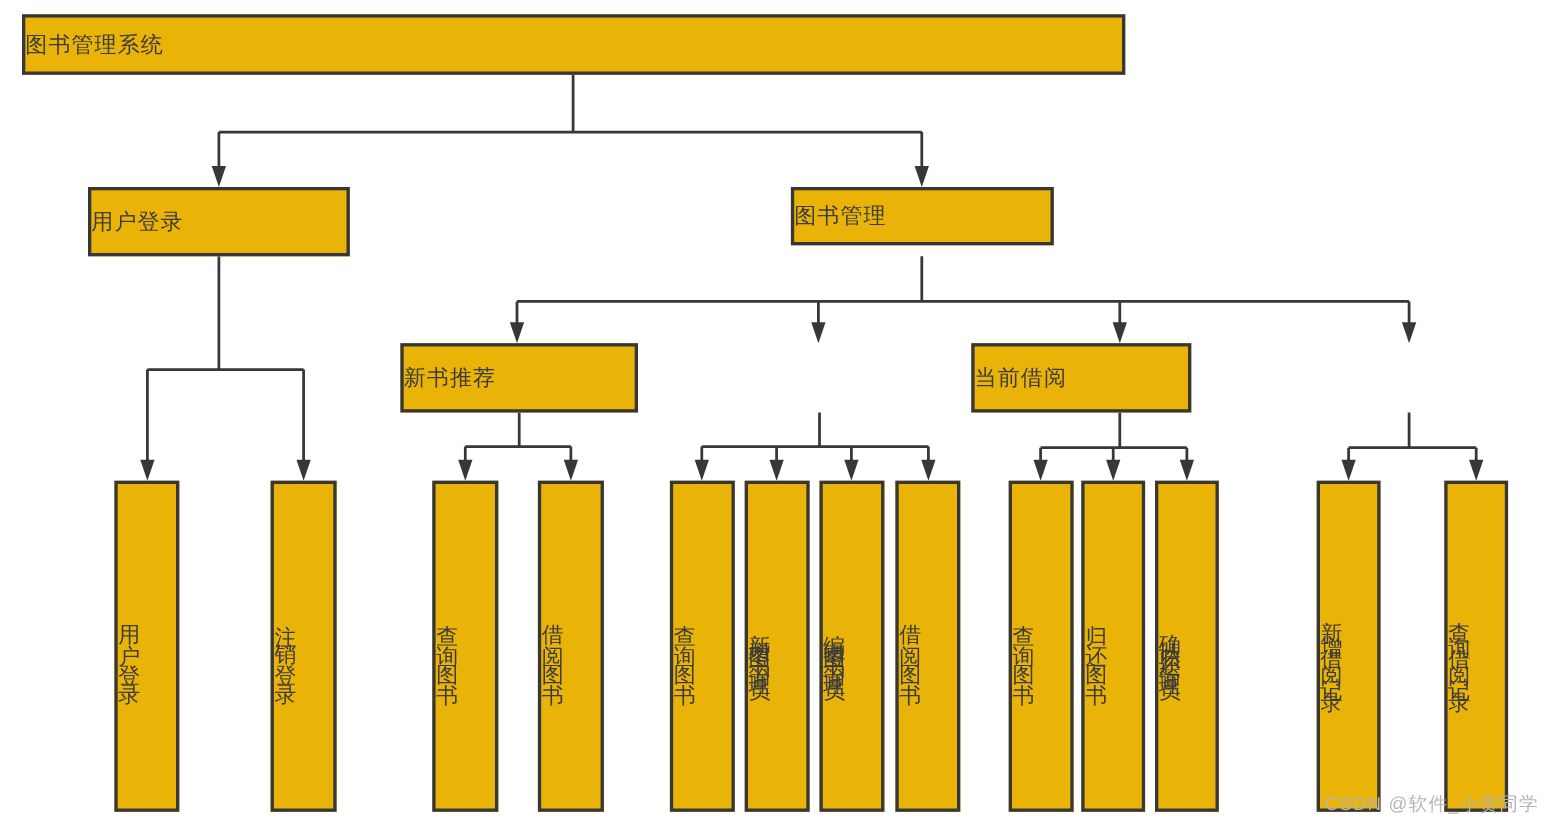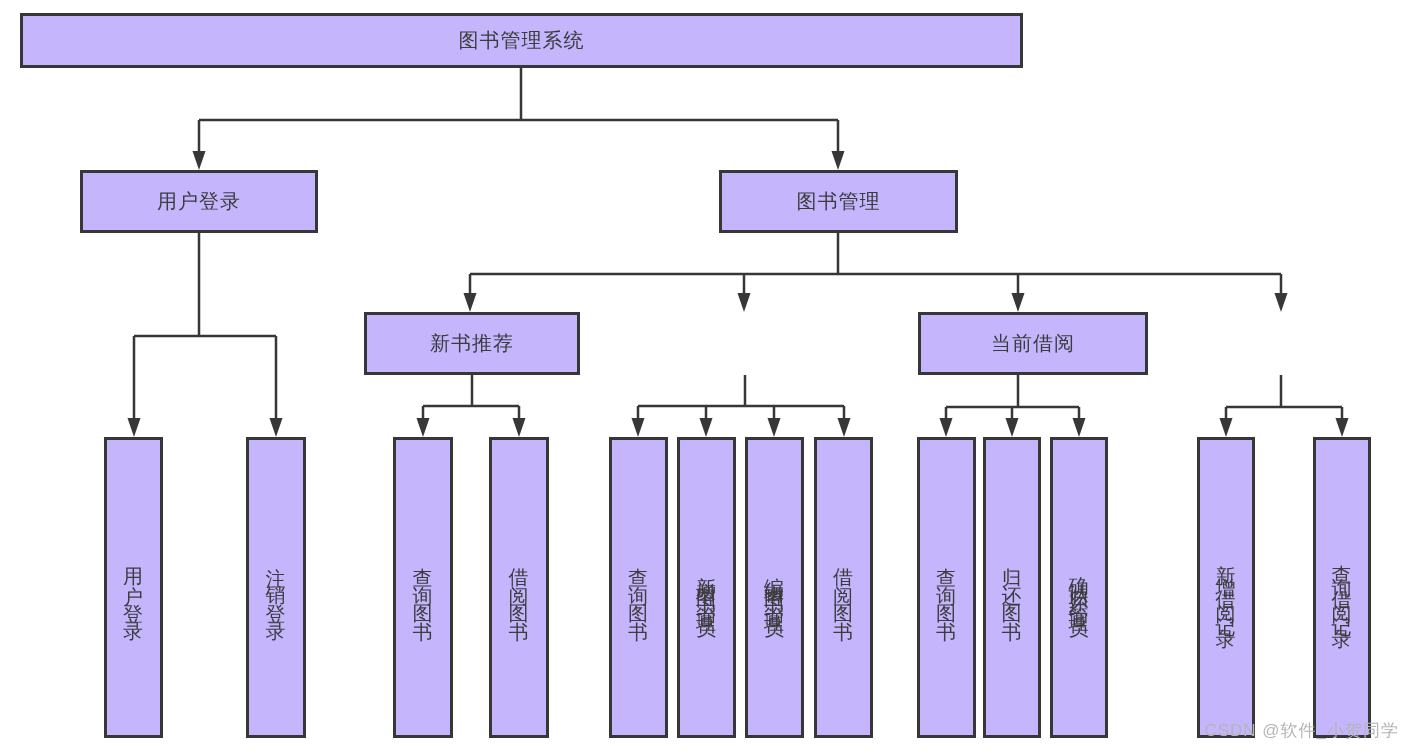--- a/index.html
+++ b/index.html
@@ -3,21 +3,21 @@
 <meta charset="utf-8">
 <style>
   html,body{margin:0;padding:0;background:#fff;}
   #stage{
     position:relative;width:1405px;height:747px;background:var(--bg,#fff);
     font-family:"Liberation Sans","DejaVu Sans",sans-serif;overflow:hidden;
   }
   #connectors{position:absolute;left:0;top:0;width:1405px;height:747px;}
   .box{
     position:absolute;box-sizing:border-box;border:3px solid var(--line,#373737);
-    background:#c4b5fd;display:flex;align-items:center;justify-content:center;
+    background:#eab308;display:flex;align-items:center;justify-content:flex-start;
     color:var(--text,#3c3c3c);
   }
   .hbox{font-size:20px;letter-spacing:1px;}
   .leaf{top:437px;height:301px;}
   .vtext{
     writing-mode:vertical-rl;text-orientation:mixed;
     font-size:20px;line-height:1;white-space:nowrap;
   }
   #watermark{
     position:absolute;right:6px;bottom:5px;z-index:5;
@@ -67,28 +67,28 @@
     <polygon points="1335.5,418 1348.5,418 1342,437"></polygon>
   </svg>
 
   <div class="box hbox" style="left:20px;top:13px;width:1003px;height:55px;">
     <span>图书管理系统</span>
   </div>
 
   <div class="box hbox" style="left:80px;top:170px;width:238px;height:63px;">
     <span>用户登录</span>
   </div>
-  <div class="box hbox" style="left:719px;top:170px;width:239px;height:63px;">
+  <div class="box hbox" style="left:719px;top:170px;width:239px;height:53px;">
     <span>图书管理</span>
   </div>
 
   <div class="box hbox" style="left:364px;top:312px;width:216px;height:63px;">
     <span>新书推荐</span>
   </div>
-  <div class="box hbox" style="left:918px;top:312px;width:230px;height:63px;">
+  <div class="box hbox" style="left:883px;top:312px;width:200px;height:63px;">
     <span>当前借阅</span>
   </div>
 
   <div class="box leaf" style="left:104px;width:59px;">
     <span class="vtext" style="letter-spacing: 18px;">用户登录</span>
   </div>
   <div class="box leaf" style="left:246px;width:60px;">
     <span class="vtext" style="letter-spacing: 18px;">注销登录</span>
   </div>
 

